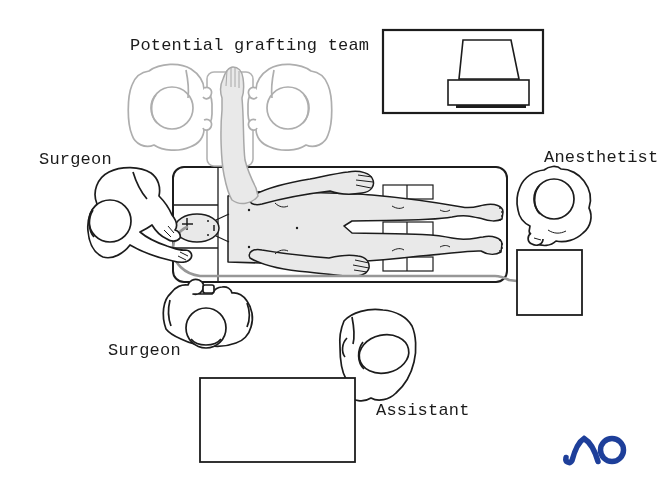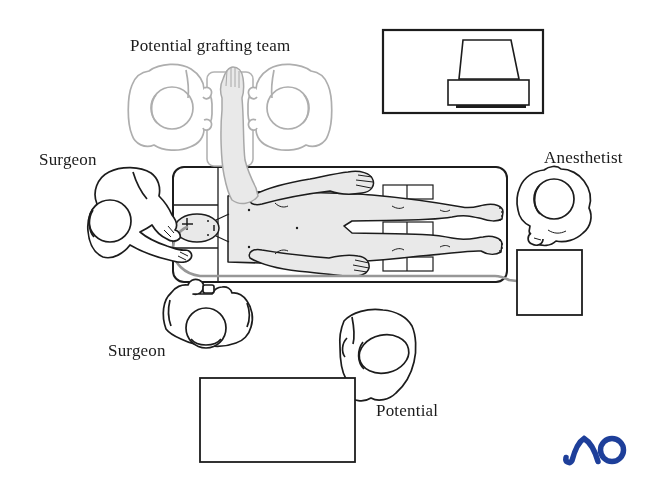--- a/index.html
+++ b/index.html
@@ -1,18 +1,18 @@
 <!DOCTYPE html>
 <html><head>
 <meta charset="utf-8">
 <style>
   html,body{margin:0;padding:0;background:#fff;}
   .canvas{
     position:relative;width:665px;height:493px;background:#ffffff;
-    font-family:Liberation Serif, serif;overflow:hidden;
+    font-family:Liberation Mono, monospace;overflow:hidden;
   }
   .scene{position:absolute;left:0;top:0;}
   .label{
     position:absolute;color:#1b1b1b;font-size:17px;line-height:20px;
     white-space:nowrap;letter-spacing:0.2px;
   }
 </style>
 </head>
 <body>
 
@@ -163,14 +163,14 @@
   </svg>
 
   <div class="label" style="left:130px;top:36px;">Potential grafting team</div>
 
   <div class="label" style="left:39px;top:150px;">Surgeon</div>
 
   <div class="label" style="left:544px;top:148px;">Anesthetist</div>
 
   <div class="label" style="left:108px;top:341px;">Surgeon</div>
 
-  <div class="label" style="left:376px;top:401px;">Potential</div>
+  <div class="label" style="left:376px;top:401px;">Assistant</div>
 </div>
 
 </body></html>

